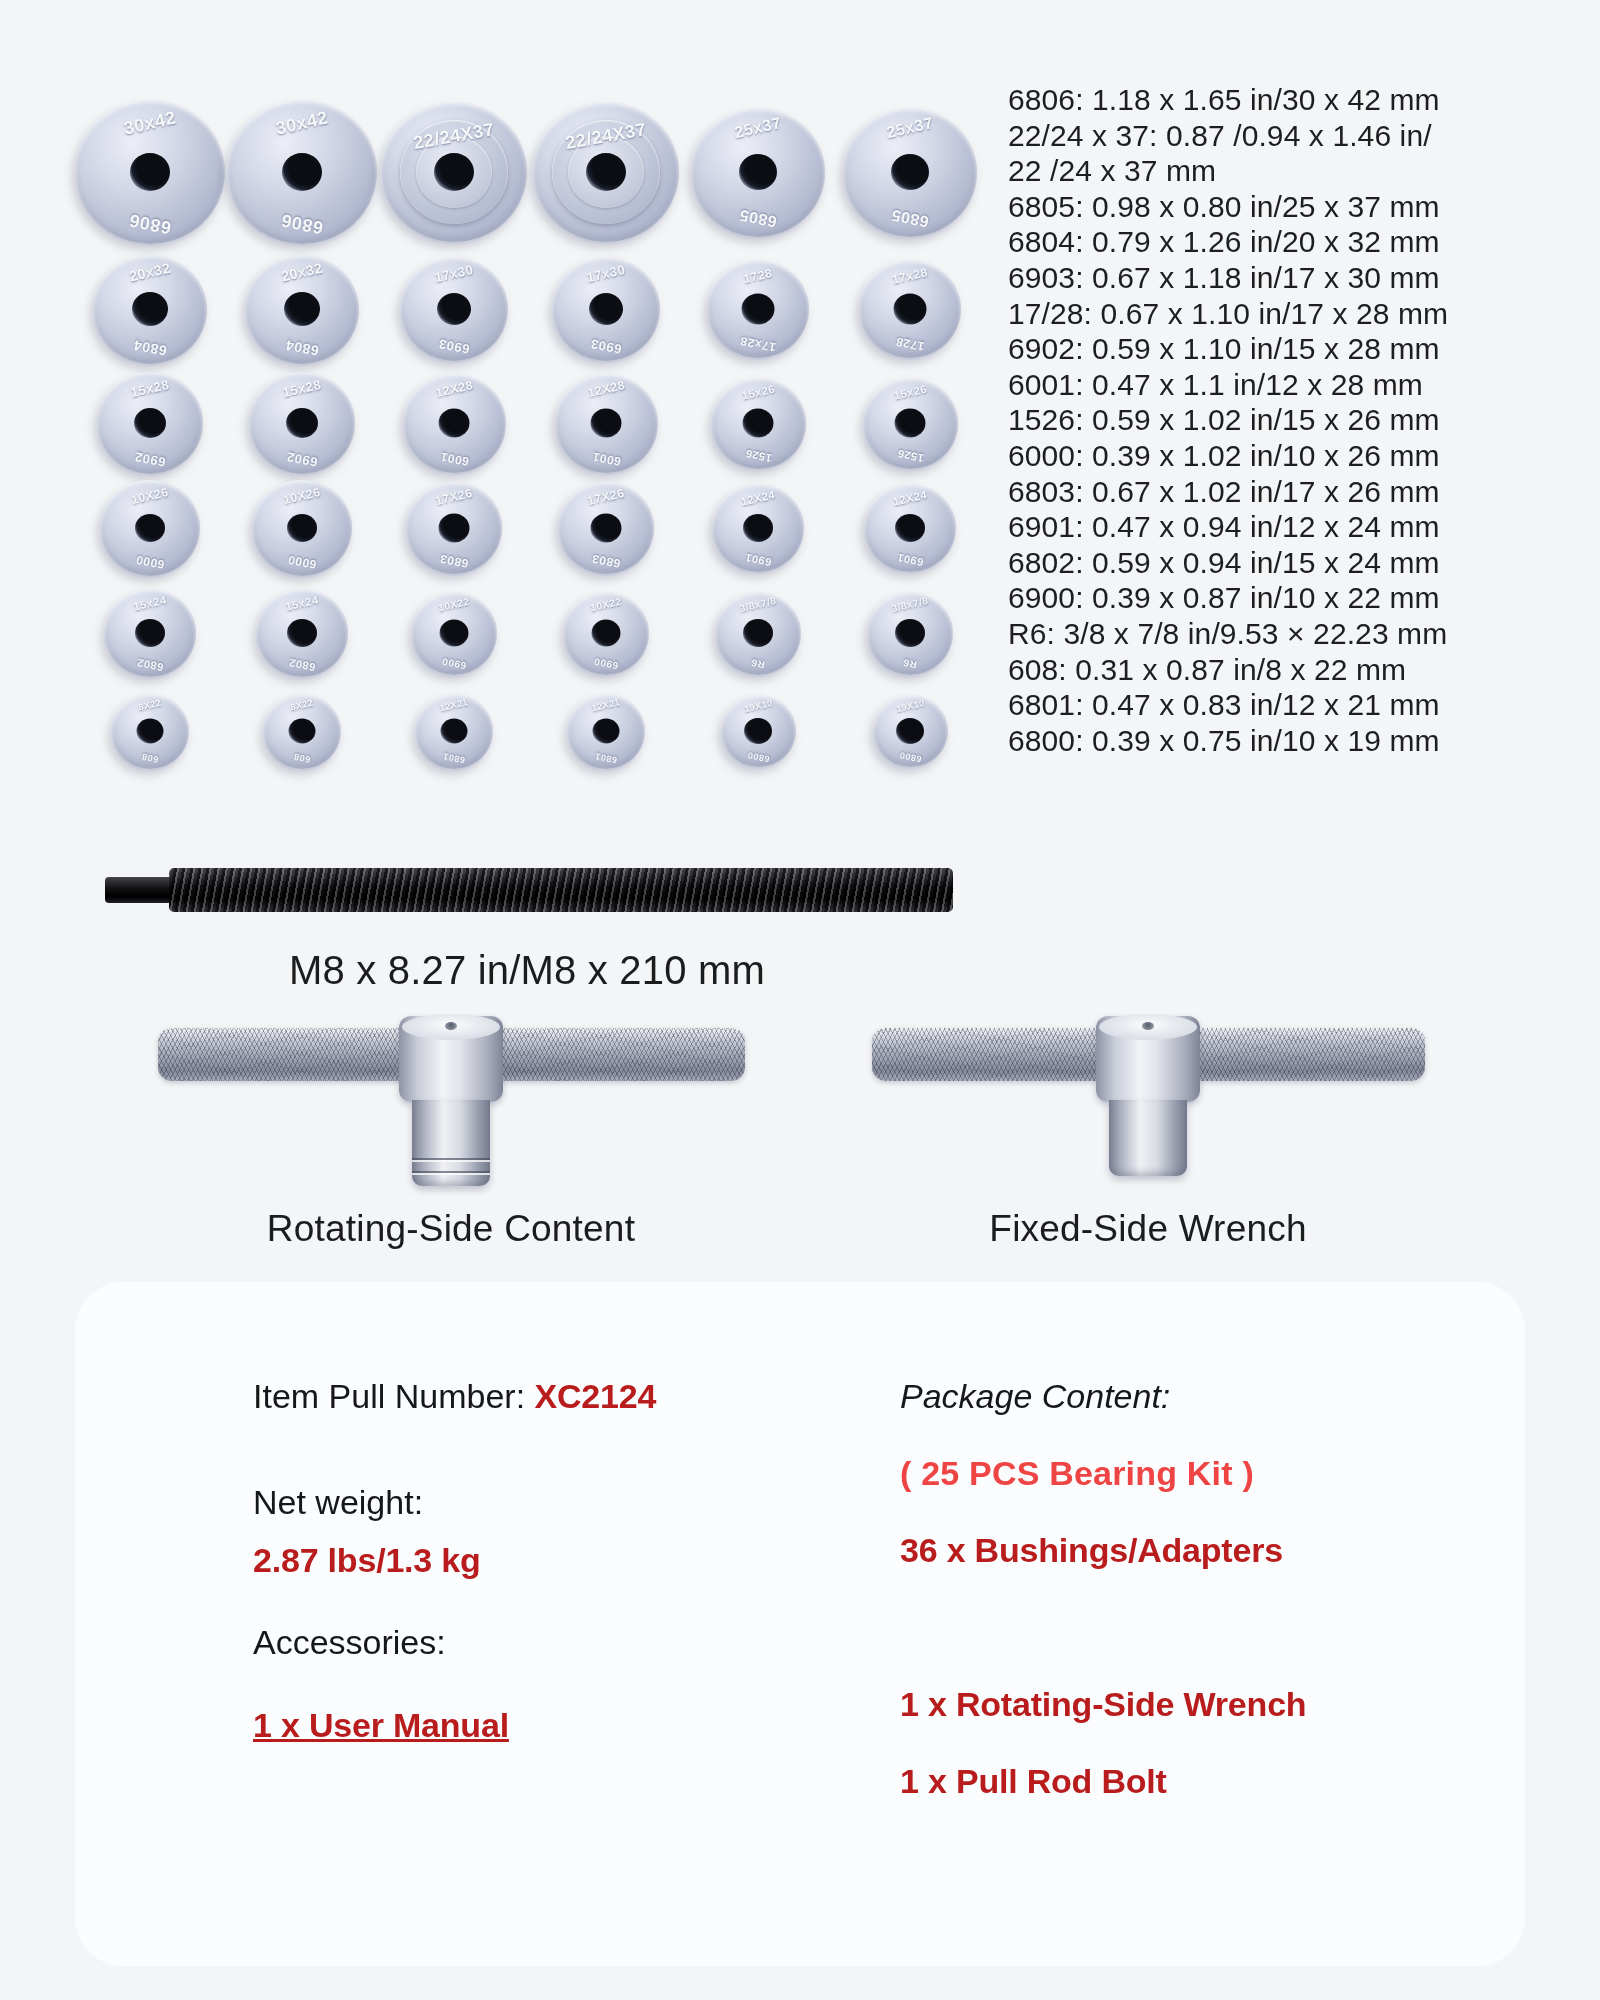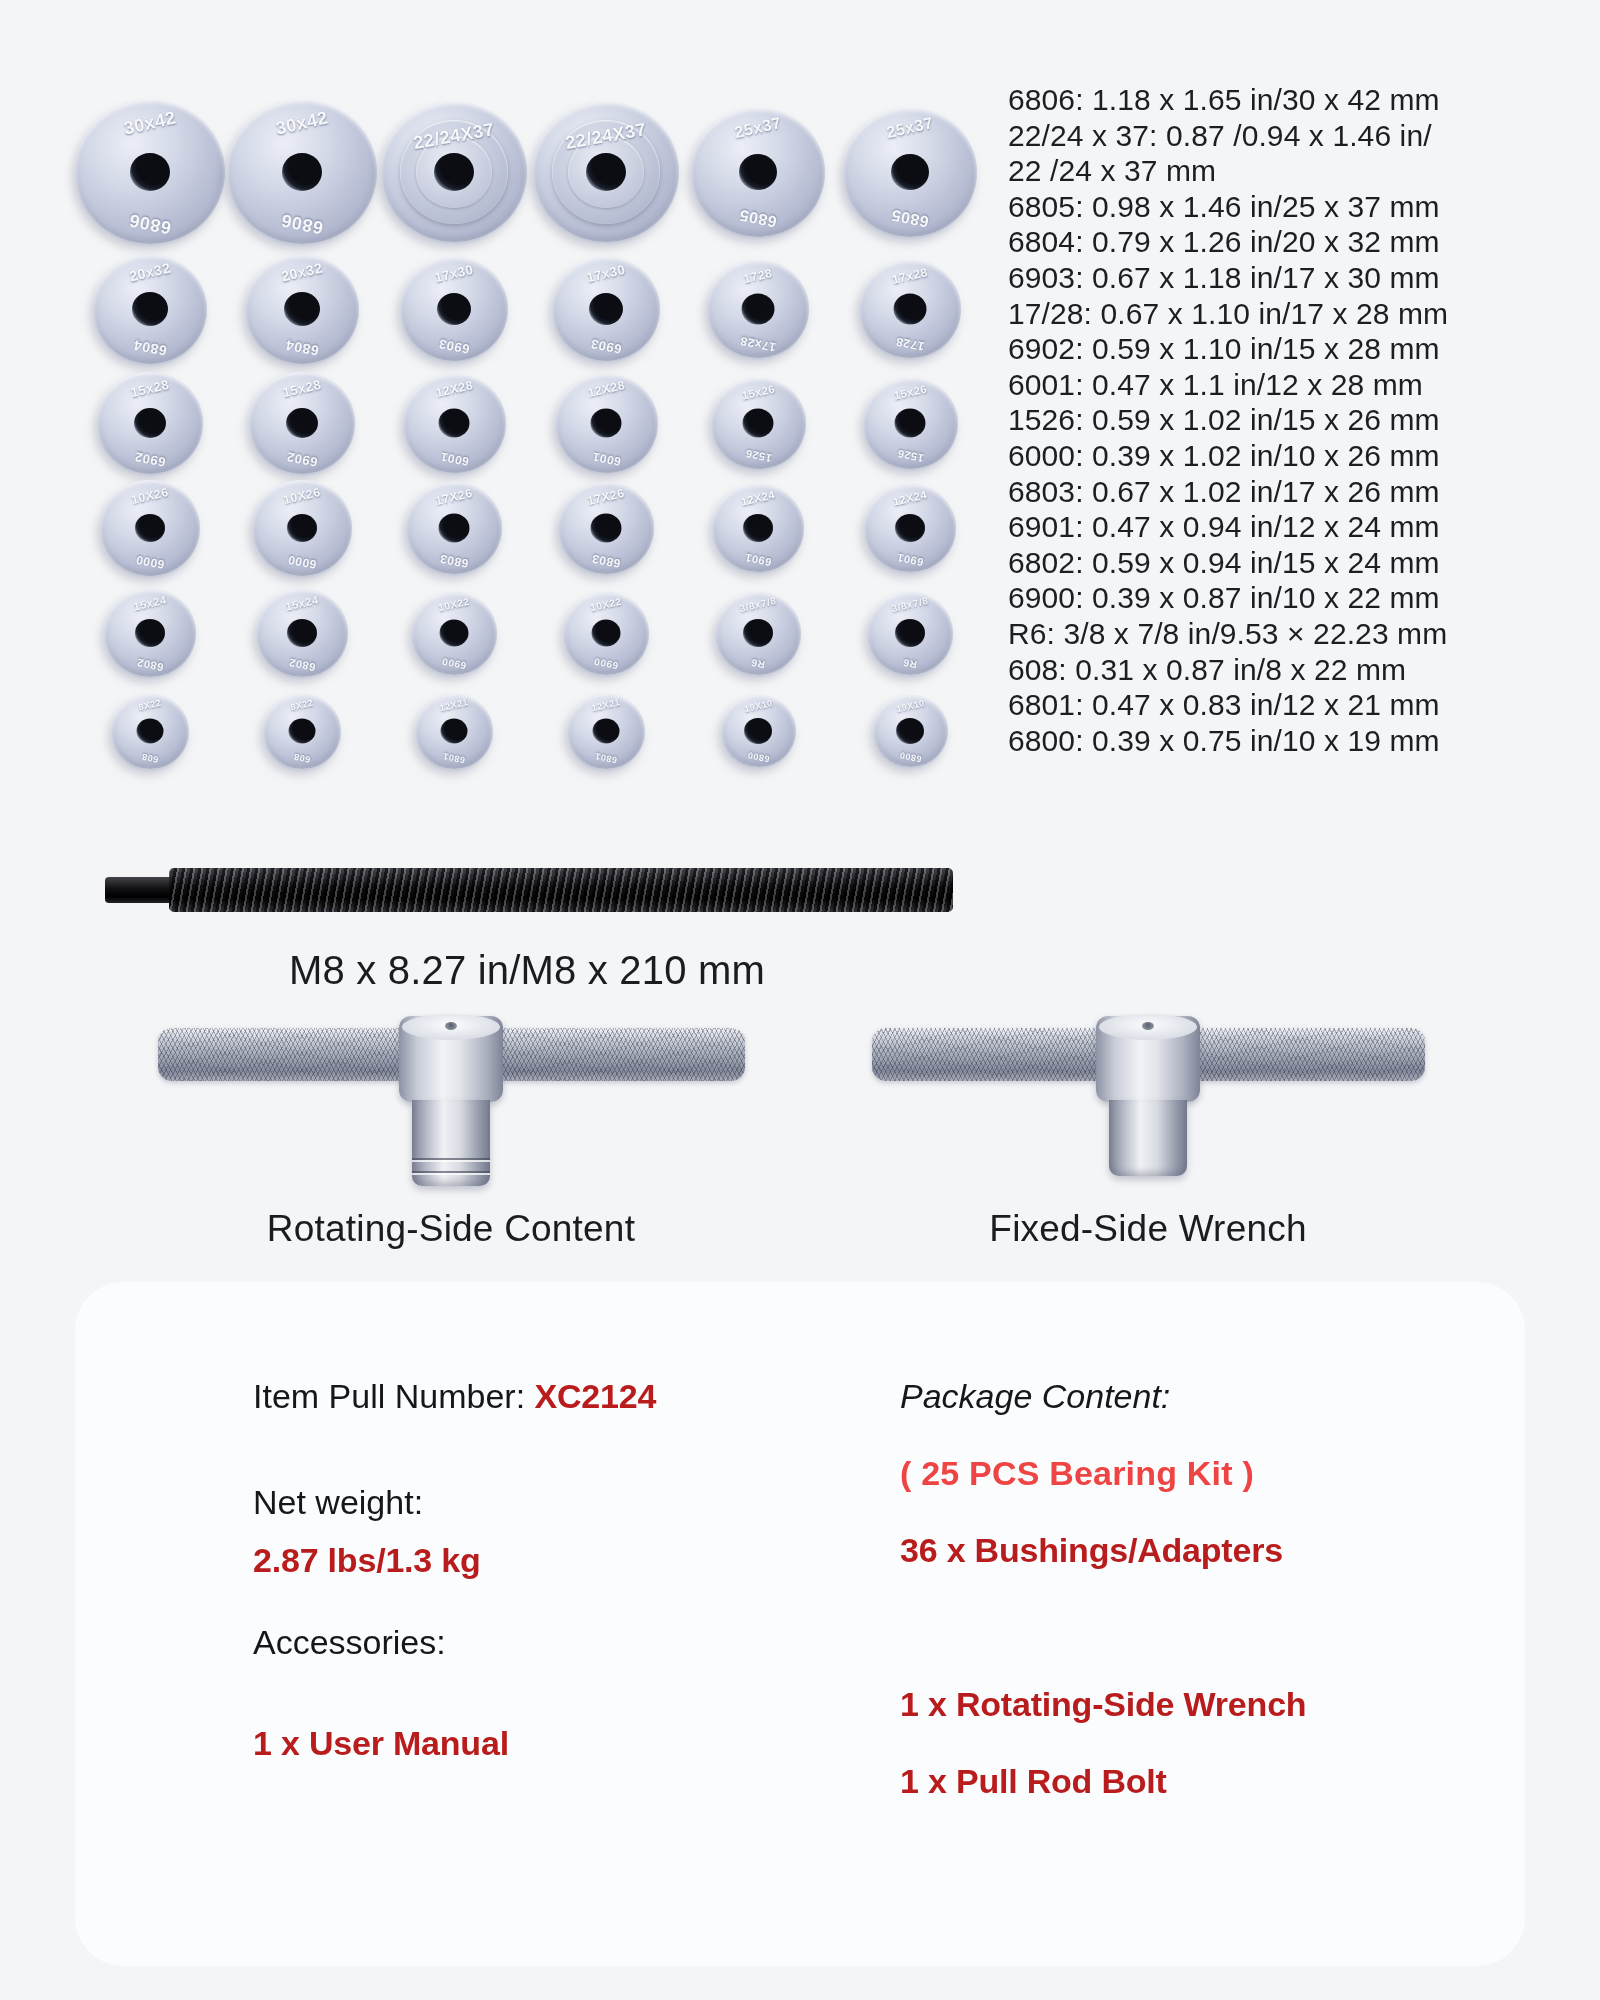--- a/index.html
+++ b/index.html
@@ -123,21 +123,21 @@
 <div class="page">
 
   <div class="size-list">
 
       <div class="size-line">6806: 1.18 x 1.65 in/30 x 42 mm</div>
 
       <div class="size-line">22/24 x 37: 0.87 /0.94 x 1.46 in/</div>
 
       <div class="size-line">22 /24 x 37 mm</div>
 
-      <div class="size-line">6805: 0.98 x 1.46 in/25 x 37 mm</div>
+      <div class="size-line">6805: 0.98 x 0.80 in/25 x 37 mm</div>
 
       <div class="size-line">6804: 0.79 x 1.26 in/20 x 32 mm</div>
 
       <div class="size-line">6903: 0.67 x 1.18 in/17 x 30 mm</div>
 
       <div class="size-line">17/28: 0.67 x 1.10 in/17 x 28 mm</div>
 
       <div class="size-line">6902: 0.59 x 1.10 in/15 x 28 mm</div>
 
       <div class="size-line">6001: 0.47 x 1.1 in/12 x 28 mm</div>
@@ -466,21 +466,21 @@
   <div class="wrench-label" style="left:848px; top:1208px; width:600px;">Fixed-Side Wrench</div>
 
   <div class="card">
 
     <div class="card-line" style="left:178px; top:95px;">
       <span class="t-black">Item Pull Number: </span><span class="t-orange">XC2124</span>
     </div>
     <div class="card-line t-black" style="left:178px; top:177px;margin-top:24px;">Net weight:</div>
     <div class="card-line t-orange" style="left:178px; top:259px;">2.87 lbs/1.3 kg</div>
     <div class="card-line t-black" style="left:178px; top:341px;">Accessories:</div>
-    <div class="card-line t-orange" style="left:178px; top:442px;">1 x User Manual</div>
+    <div class="card-line t-orange" style="left:178px; top:424px;text-decoration:underline;">1 x User Manual</div>
 
     <div class="card-line t-black" style="left:825px; top:95px;font-style:italic;">Package Content:</div>
     <div class="card-line t-black-bold" style="left:825px; top:172px;">( 25 PCS Bearing Kit )</div>
     <div class="card-line t-orange" style="left:825px; top:249px;">36 x Bushings/Adapters</div>
     <div class="card-line t-orange" style="left:825px; top:403px;">1 x Rotating-Side Wrench</div>
     <div class="card-line t-orange" style="left:825px; top:480px;">1 x Pull Rod Bolt</div>
   </div>
 
 </div>
 

